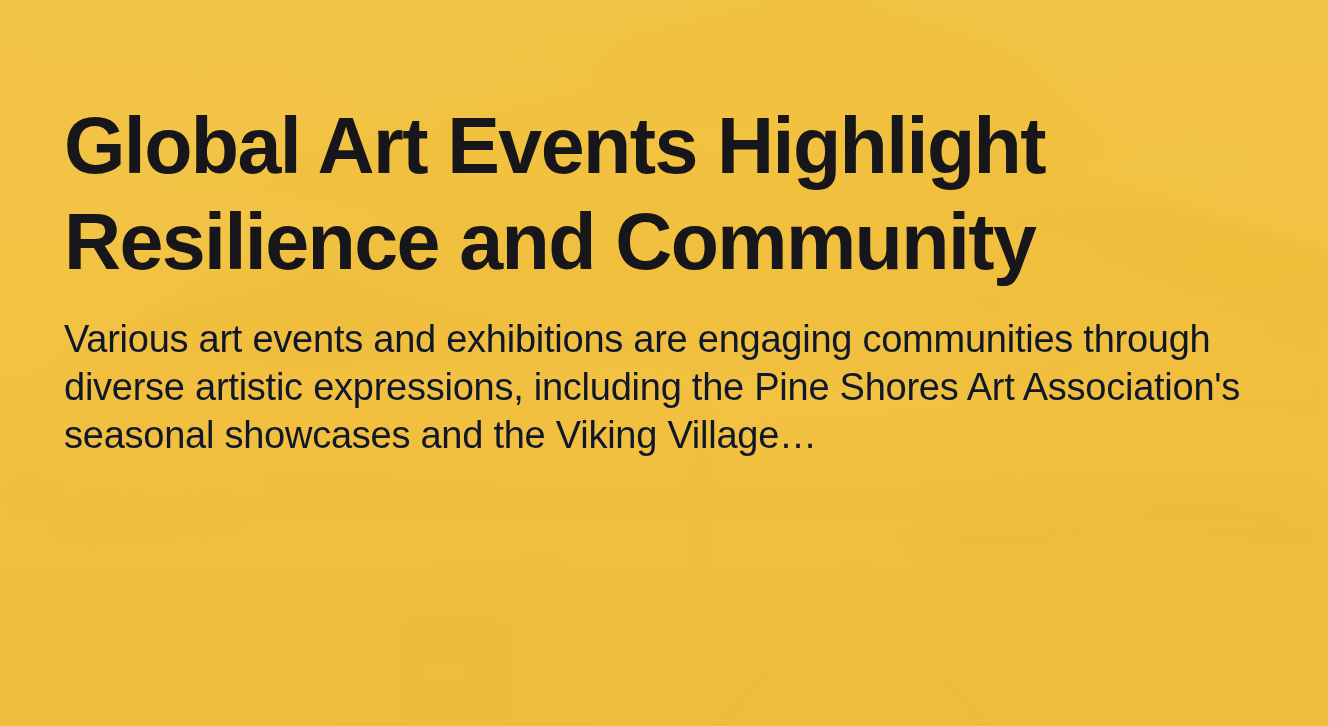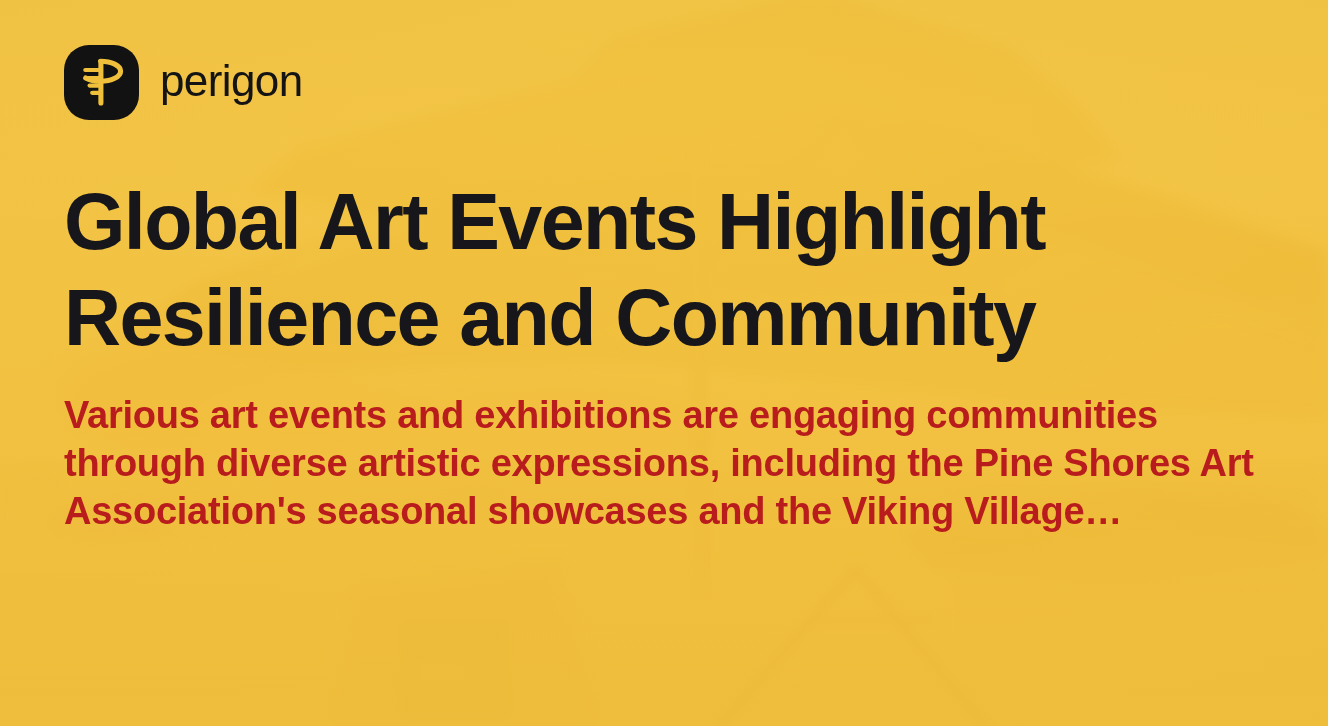--- a/index.html
+++ b/index.html
@@ -88,24 +88,24 @@
     line-height: 1.21;
     letter-spacing: -1.6px;
     color: #17171B;
     max-width: 1180px;
   }
 
   
   .deck {
     margin: 27px 0 0 0;
     font-size: 38px;
-    font-weight: 700;
+    font-weight: 400;
     line-height: 1.26;
     letter-spacing: -0.25px;
-    color: #b91c1c;
+    color: #0f172a;
     max-width: 1200px;
   }
 </style>
 </head>
 <body>
 
 <div class="card">
 
   <div class="bg-photo">
     <svg viewBox="0 0 1328 726" preserveAspectRatio="xMidYMid slice" aria-hidden="true">
@@ -203,38 +203,19 @@
         <ellipse cx="560" cy="420" rx="160" ry="45" fill="#EDA93C"></ellipse>
       </g>
     </svg>
   </div>
 
   <div class="bg-wash"></div>
   <div class="bg-wash2"></div>
 
   <div class="content">
 
-    <div class="brand">
-      <span class="brand-mark">
-        <svg width="48" height="50" viewBox="0 0 48 50" aria-hidden="true">
-
-          <path d="M22.5 4.2
-                   C 33.6 4.2, 42.6 8.6, 42.6 14.2
-                   C 42.6 19.8, 33.6 24.2, 22.5 24.2
-                   C 16.6 24.2, 11.3 22.9, 7.7 20.9" fill="none" stroke="#F0C03C" stroke-width="5.1" stroke-linecap="round"></path>
-
-          <path d="M22.9 7.0 L22.9 46.0" fill="none" stroke="#F0C03C" stroke-width="5.1" stroke-linecap="round"></path>
-
-          <path d="M7.3 13.0 L21.0 13.0" fill="none" stroke="#F0C03C" stroke-width="4.2" stroke-linecap="round"></path>
-          <path d="M9.3 21.0 L21.0 21.0" fill="none" stroke="#F0C03C" stroke-width="4.2" stroke-linecap="round"></path>
-          <path d="M11.6 28.6 L21.0 28.6" fill="none" stroke="#F0C03C" stroke-width="4.2" stroke-linecap="round"></path>
-          <path d="M14.2 35.8 L21.0 35.8" fill="none" stroke="#F0C03C" stroke-width="4.2" stroke-linecap="round"></path>
-        </svg>
-      </span>
-      <span class="brand-word">perigon</span>
-    </div>
 
     <h1 class="headline">Global Art Events Highlight Resilience and Community</h1>
 
     <p class="deck">Various art events and exhibitions are engaging communities through diverse artistic expressions, including the Pine Shores Art Association's seasonal showcases and the Viking Village…</p>
 
   </div>
 </div>
 
 </body></html>

